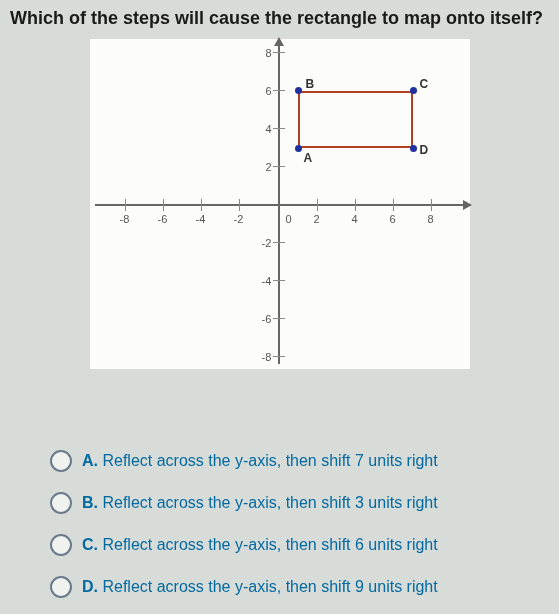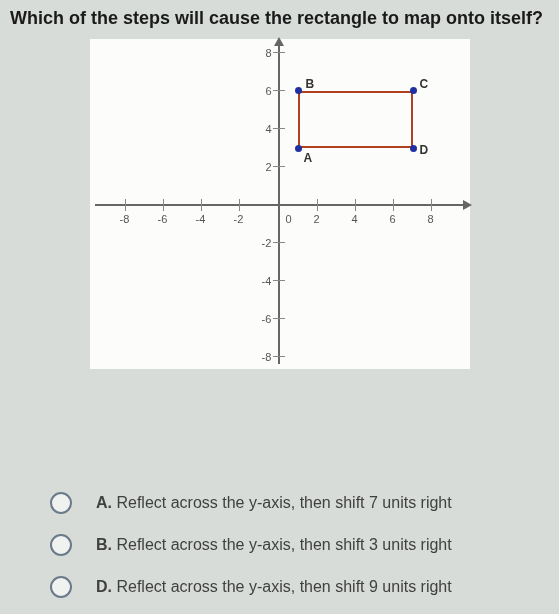--- a/index.html
+++ b/index.html
@@ -77,23 +77,23 @@
   }
   .radio {
     width: 22px;
     height: 22px;
     border: 2px solid #6a7a8a;
     border-radius: 50%;
     flex-shrink: 0;
     background: #f0f2f0;
   }
   .option-text {
-    margin-left: 24px;
+    margin-left: 10px;
     font-size: 16px;
-    color: #404040;
+    color: #0369a1;
   }
   .option-text .letter { font-weight: bold; }
 </style>
 </head>
 <body>
 
 <div class="question">Which of the steps will cause the rectangle to map onto itself?</div>
 
 <div class="graph-container">
   <div class="axis-line x-axis"></div>
@@ -159,17 +159,24 @@
   <div class="option-row">
     <div class="radio"></div>
     <div class="option-text">
       <span class="letter">B.</span>
       <span>Reflect across the y-axis, then shift 3 units right</span>
     </div>
   </div>
   <div class="option-row">
     <div class="radio"></div>
     <div class="option-text">
+      <span class="letter">C.</span>
+      <span>Reflect across the y-axis, then shift 6 units right</span>
+    </div>
+  </div>
+  <div class="option-row">
+    <div class="radio"></div>
+    <div class="option-text">
       <span class="letter">D.</span>
       <span>Reflect across the y-axis, then shift 9 units right</span>
     </div>
   </div>
 </div>
 
 </body></html>

